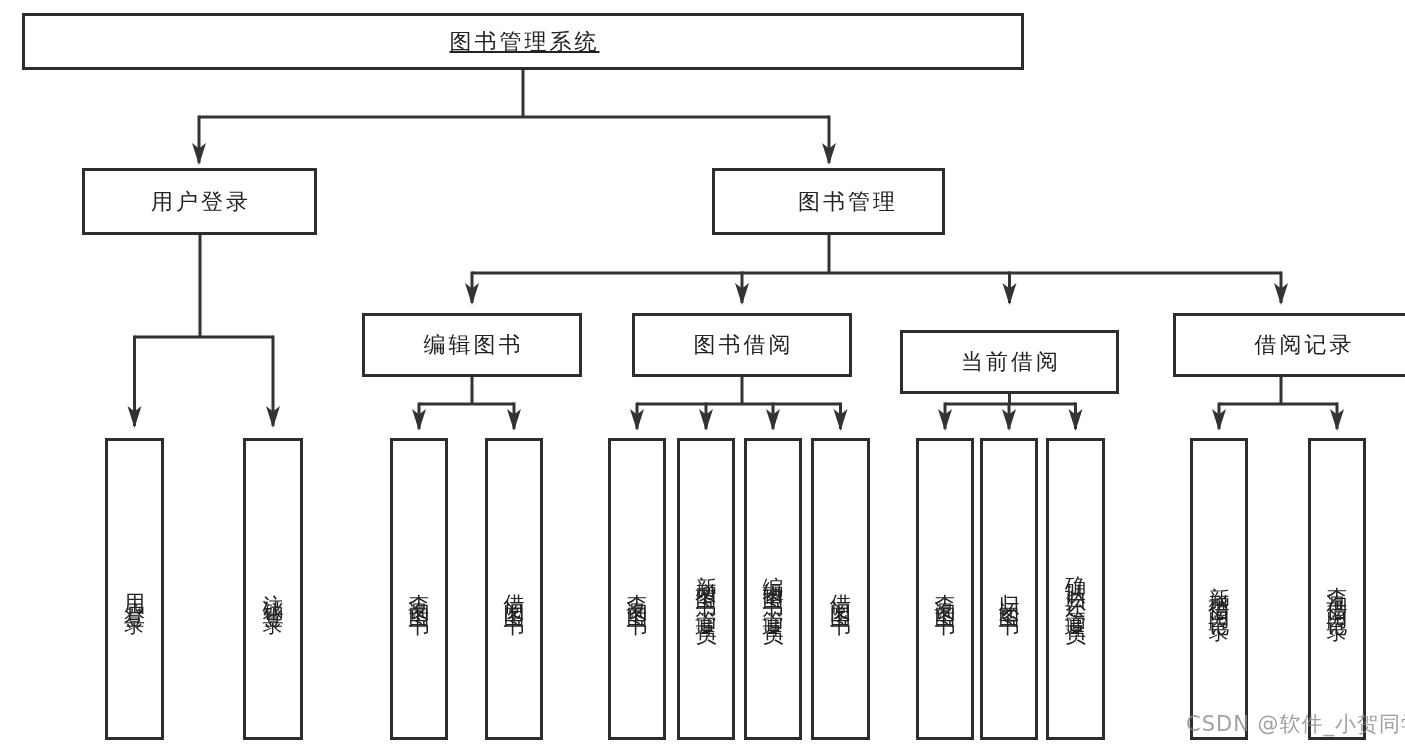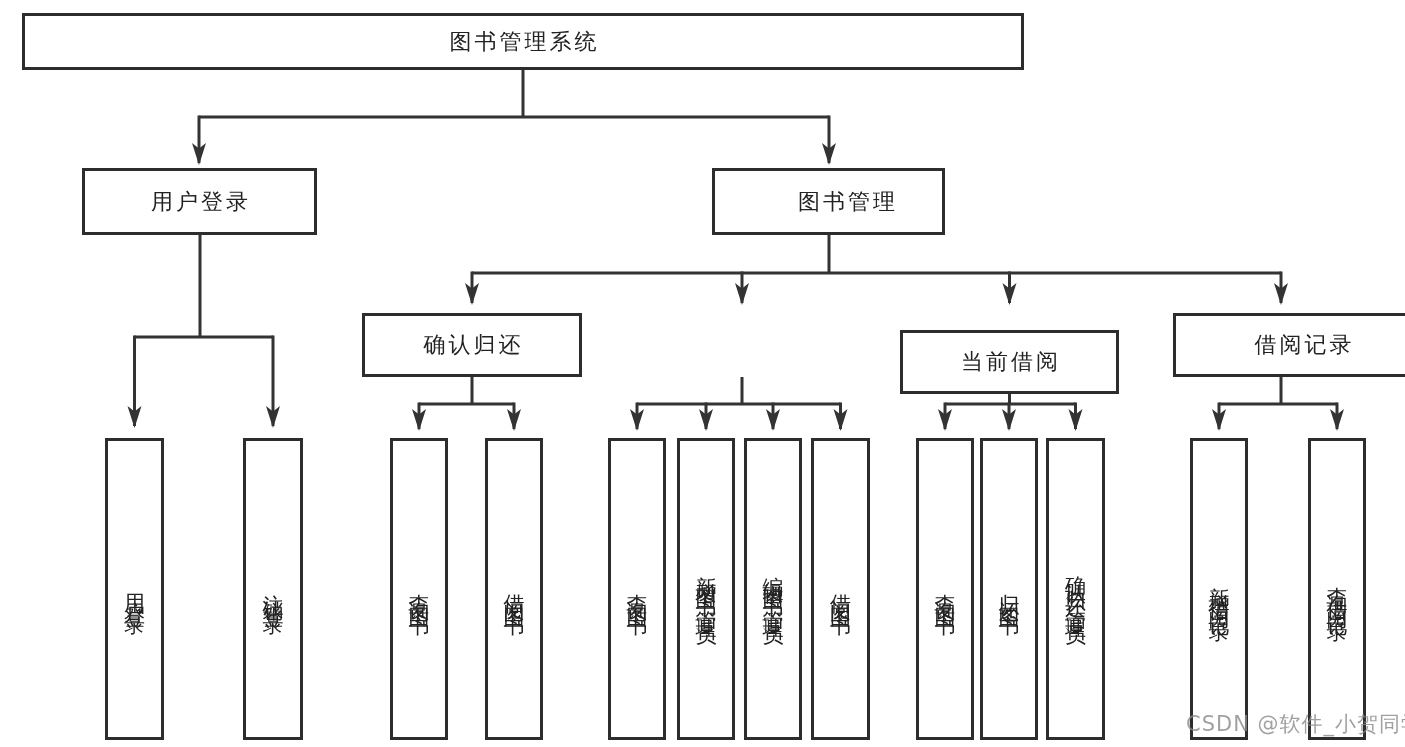--- a/index.html
+++ b/index.html
@@ -102,33 +102,36 @@
       <path d="M1009,402.5 V429" marker-end="url(#arrow)"></path>
       <path d="M1075.5,402.5 V429" marker-end="url(#arrow)"></path>
 
       <path d="M1281,377 V404"></path>
       <path d="M1219,404 H1337"></path>
       <path d="M1219,402.5 V429" marker-end="url(#arrow)"></path>
       <path d="M1337,402.5 V429" marker-end="url(#arrow)"></path>
     </g>
   </svg>
 
-  <div class="box" style="left:22px; top:13px; width:1002px; height:57px;">
+  <div class="box" style="left:22px; top:13px; width:1002px; height:57px;text-decoration:underline;">
     <span class="lbl">图书管理系统</span>
   </div>
 
   <div class="box" style="left:82px; top:168px; width:235px; height:67px;">
     <span class="lbl">用户登录</span>
   </div>
   <div class="box" style="left:712px; top:168px; width:233px; height:67px;padding-left:36px;">
     <span class="lbl">图书管理</span>
   </div>
 
   <div class="box" style="left:362px; top:313px; width:220px; height:64px;">
-    <span class="lbl">确认归还</span>
+    <span class="lbl">编辑图书</span>
+  </div>
+  <div class="box" style="left:632px; top:313px; width:220px; height:64px;">
+    <span class="lbl">图书借阅</span>
   </div>
   <div class="box" style="left:900px; top:330px; width:219px; height:64px;justify-content:center;">
     <span class="lbl">当前借阅</span>
   </div>
   <div class="box" style="left:1173px; top:313px; width:260px; height:64px;">
     <span class="lbl">借阅记录</span>
   </div>
 
   <div class="box vbox" style="left:105px; top:438px; width:59px; height:302px;">
     <span class="lbl">用户登录</span>

